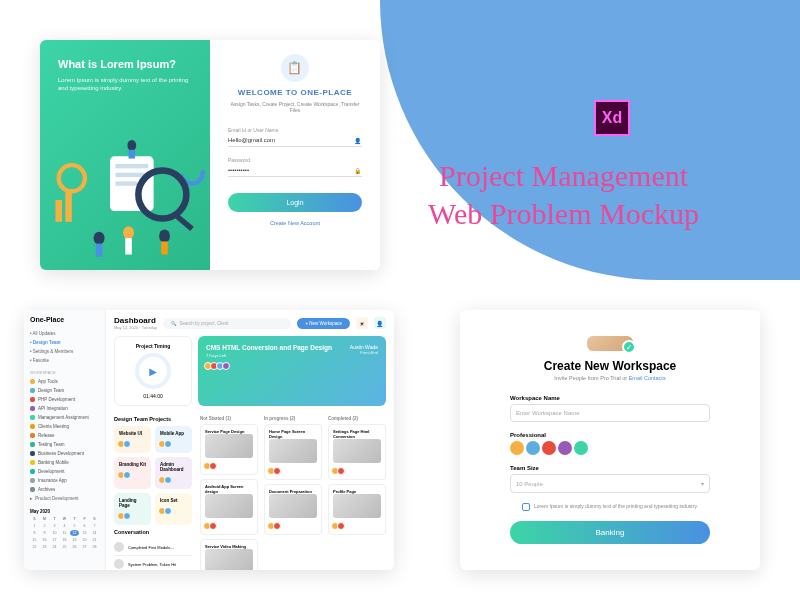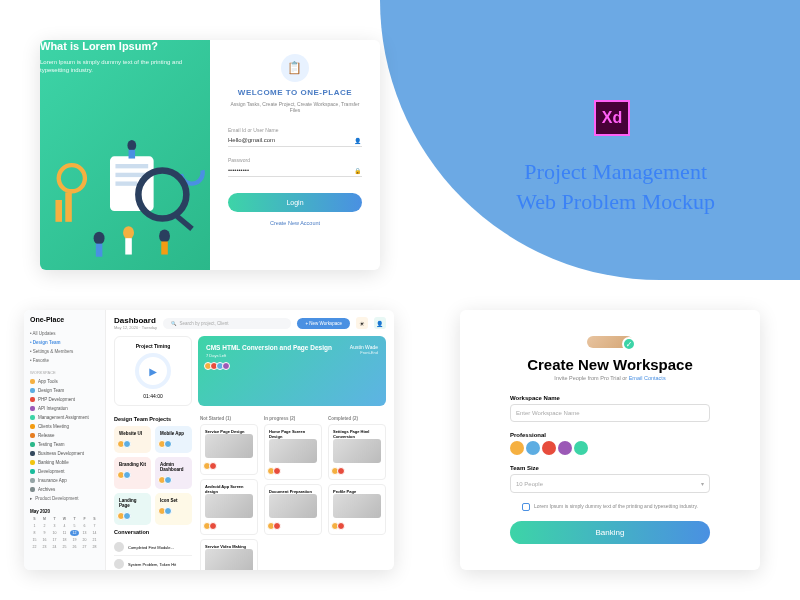--- a/index.html
+++ b/index.html
@@ -1,26 +1,26 @@
 <!DOCTYPE html>
 <html><head>
 <meta charset="utf-8">
 <style>
 *{margin:0;padding:0;box-sizing:border-box;font-family:Arial,sans-serif}
 body{width:800px;height:600px;background:#fff;position:relative;overflow:hidden}
 .bg-wave{position:absolute;top:0;right:0;width:420px;height:280px;background:#6ca9e4;border-radius:0 0 0 300px;z-index:0}
 .logo-xd{position:absolute;top:100px;right:170px;width:36px;height:36px;background:#470137;border:2px solid #ff61f6;display:flex;align-items:center;justify-content:center;color:#ff61f6;font-size:16px;font-weight:bold;z-index:2}
 .title-block{position:absolute;top:155px;right:85px;text-align:center;z-index:2}
-.title-line{font-family:'Brush Script MT',cursive;font-size:22px;color:#3b82f6;margin:4px 0}
+.title-line{font-family:'Brush Script MT',cursive;font-size:30px;color:#ec4899;margin:4px 16px}
 
 .card{position:absolute;background:#fff;box-shadow:0 4px 20px rgba(0,0,0,.12);border-radius:6px;overflow:hidden}
 
 
 .login-card{top:40px;left:40px;width:340px;height:230px;display:flex}
-.login-left{width:50%;background:linear-gradient(135deg,#3dd4a7,#2bb88a);color:#fff;position:relative}
+.login-left{width:50%;background:linear-gradient(135deg,#3dd4a7,#2bb88a);padding:18px;color:#fff;position:relative}
 .login-left h3{font-size:11px;margin-bottom:6px}
 .login-left p{font-size:6px;line-height:1.4;opacity:.9}
 .illus{position:absolute;bottom:10px;left:10px;right:10px;height:120px}
 .login-right{width:50%;padding:14px 18px;display:flex;flex-direction:column;align-items:center}
 .login-icon{width:28px;height:28px;border-radius:50%;background:#e8f2ff;display:flex;align-items:center;justify-content:center;color:#4a90e2;font-size:12px;margin-bottom:6px}
 .login-right h4{font-size:8px;color:#4a7cc4;letter-spacing:.5px;margin-bottom:4px}
 .login-right .sub{font-size:5px;color:#888;margin-bottom:14px;text-align:center}
 .field{width:100%;margin-bottom:10px}
 .field label{font-size:5px;color:#999;display:block;margin-bottom:2px}
 .field .inp{border-bottom:1px solid #ddd;font-size:6px;padding:2px 0;color:#333;display:flex;justify-content:space-between}
@@ -72,21 +72,21 @@
 .task .tt{font-size:4px;font-weight:bold}
 
 .conv{margin-top:4px}
 .conv-item{display:flex;gap:4px;padding:3px 0;border-bottom:1px solid #f0f0f0;font-size:4px;align-items:center}
 .conv-av{width:10px;height:10px;border-radius:50%;background:#ddd;flex-shrink:0}
 
 
 .ws-card{top:310px;right:40px;width:300px;height:260px;padding:26px 50px;display:flex;flex-direction:column;align-items:center}
 .ws-img{width:46px;height:46px;border-radius:6px;background:linear-gradient(135deg,#e8c4a0,#d4a574);position:relative;margin-bottom:8px}
 .ws-check{position:absolute;bottom:-3px;right:-3px;width:14px;height:14px;border-radius:50%;background:#3dd4a7;color:#fff;display:flex;align-items:center;justify-content:center;font-size:8px;border:2px solid #fff}
-.ws-card h3{font-size:15px;margin-bottom:2px}
+.ws-card h3{font-size:12px;margin-bottom:2px}
 .ws-card .ws-sub{font-size:5.5px;color:#888;margin-bottom:14px}
 .ws-card .hl{color:#4a90e2}
 .ws-field{width:100%;margin-bottom:10px}
 .ws-field label{font-size:6px;font-weight:bold;display:block;margin-bottom:3px}
 .ws-inp{width:100%;border:1px solid #ddd;border-radius:4px;padding:5px;font-size:6px;color:#aaa}
 .ws-avs{display:flex;gap:2px}
 .ws-av{width:14px;height:14px;border-radius:50%;background:#ddd}
 .ws-sel{display:flex;justify-content:space-between;align-items:center}
 .ws-note{font-size:5px;color:#888;display:flex;gap:4px;margin-bottom:10px}
 .ws-chk{width:8px;height:8px;border:1px solid #4a90e2;border-radius:2px;flex-shrink:0}

